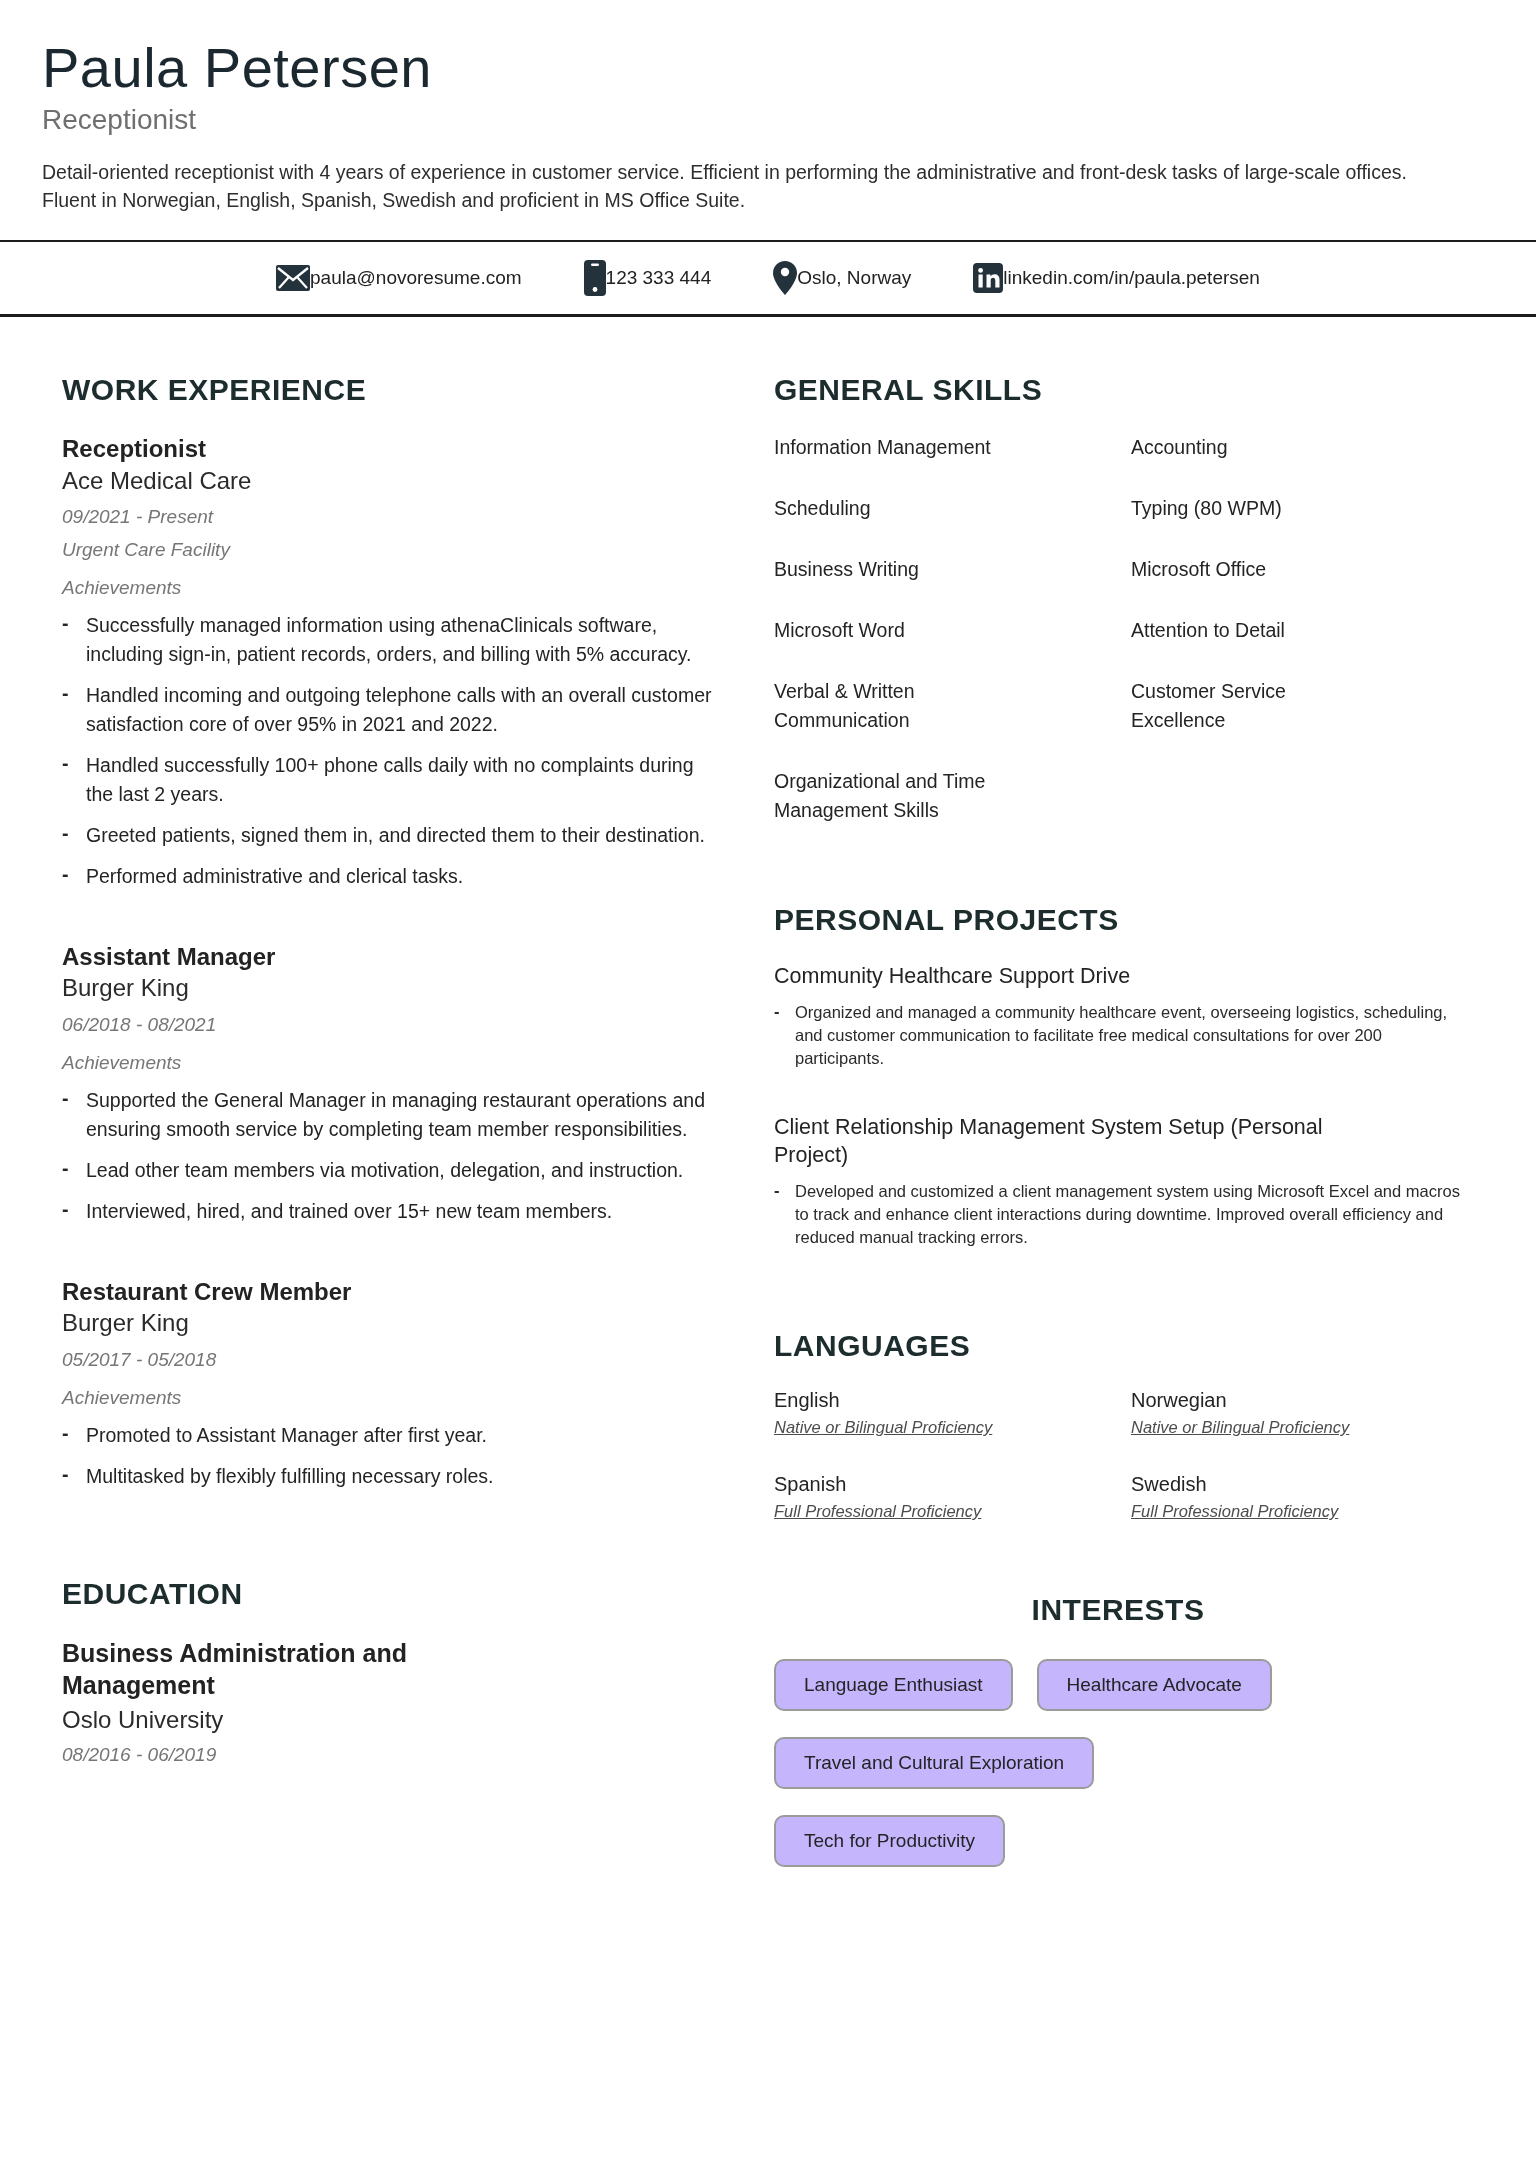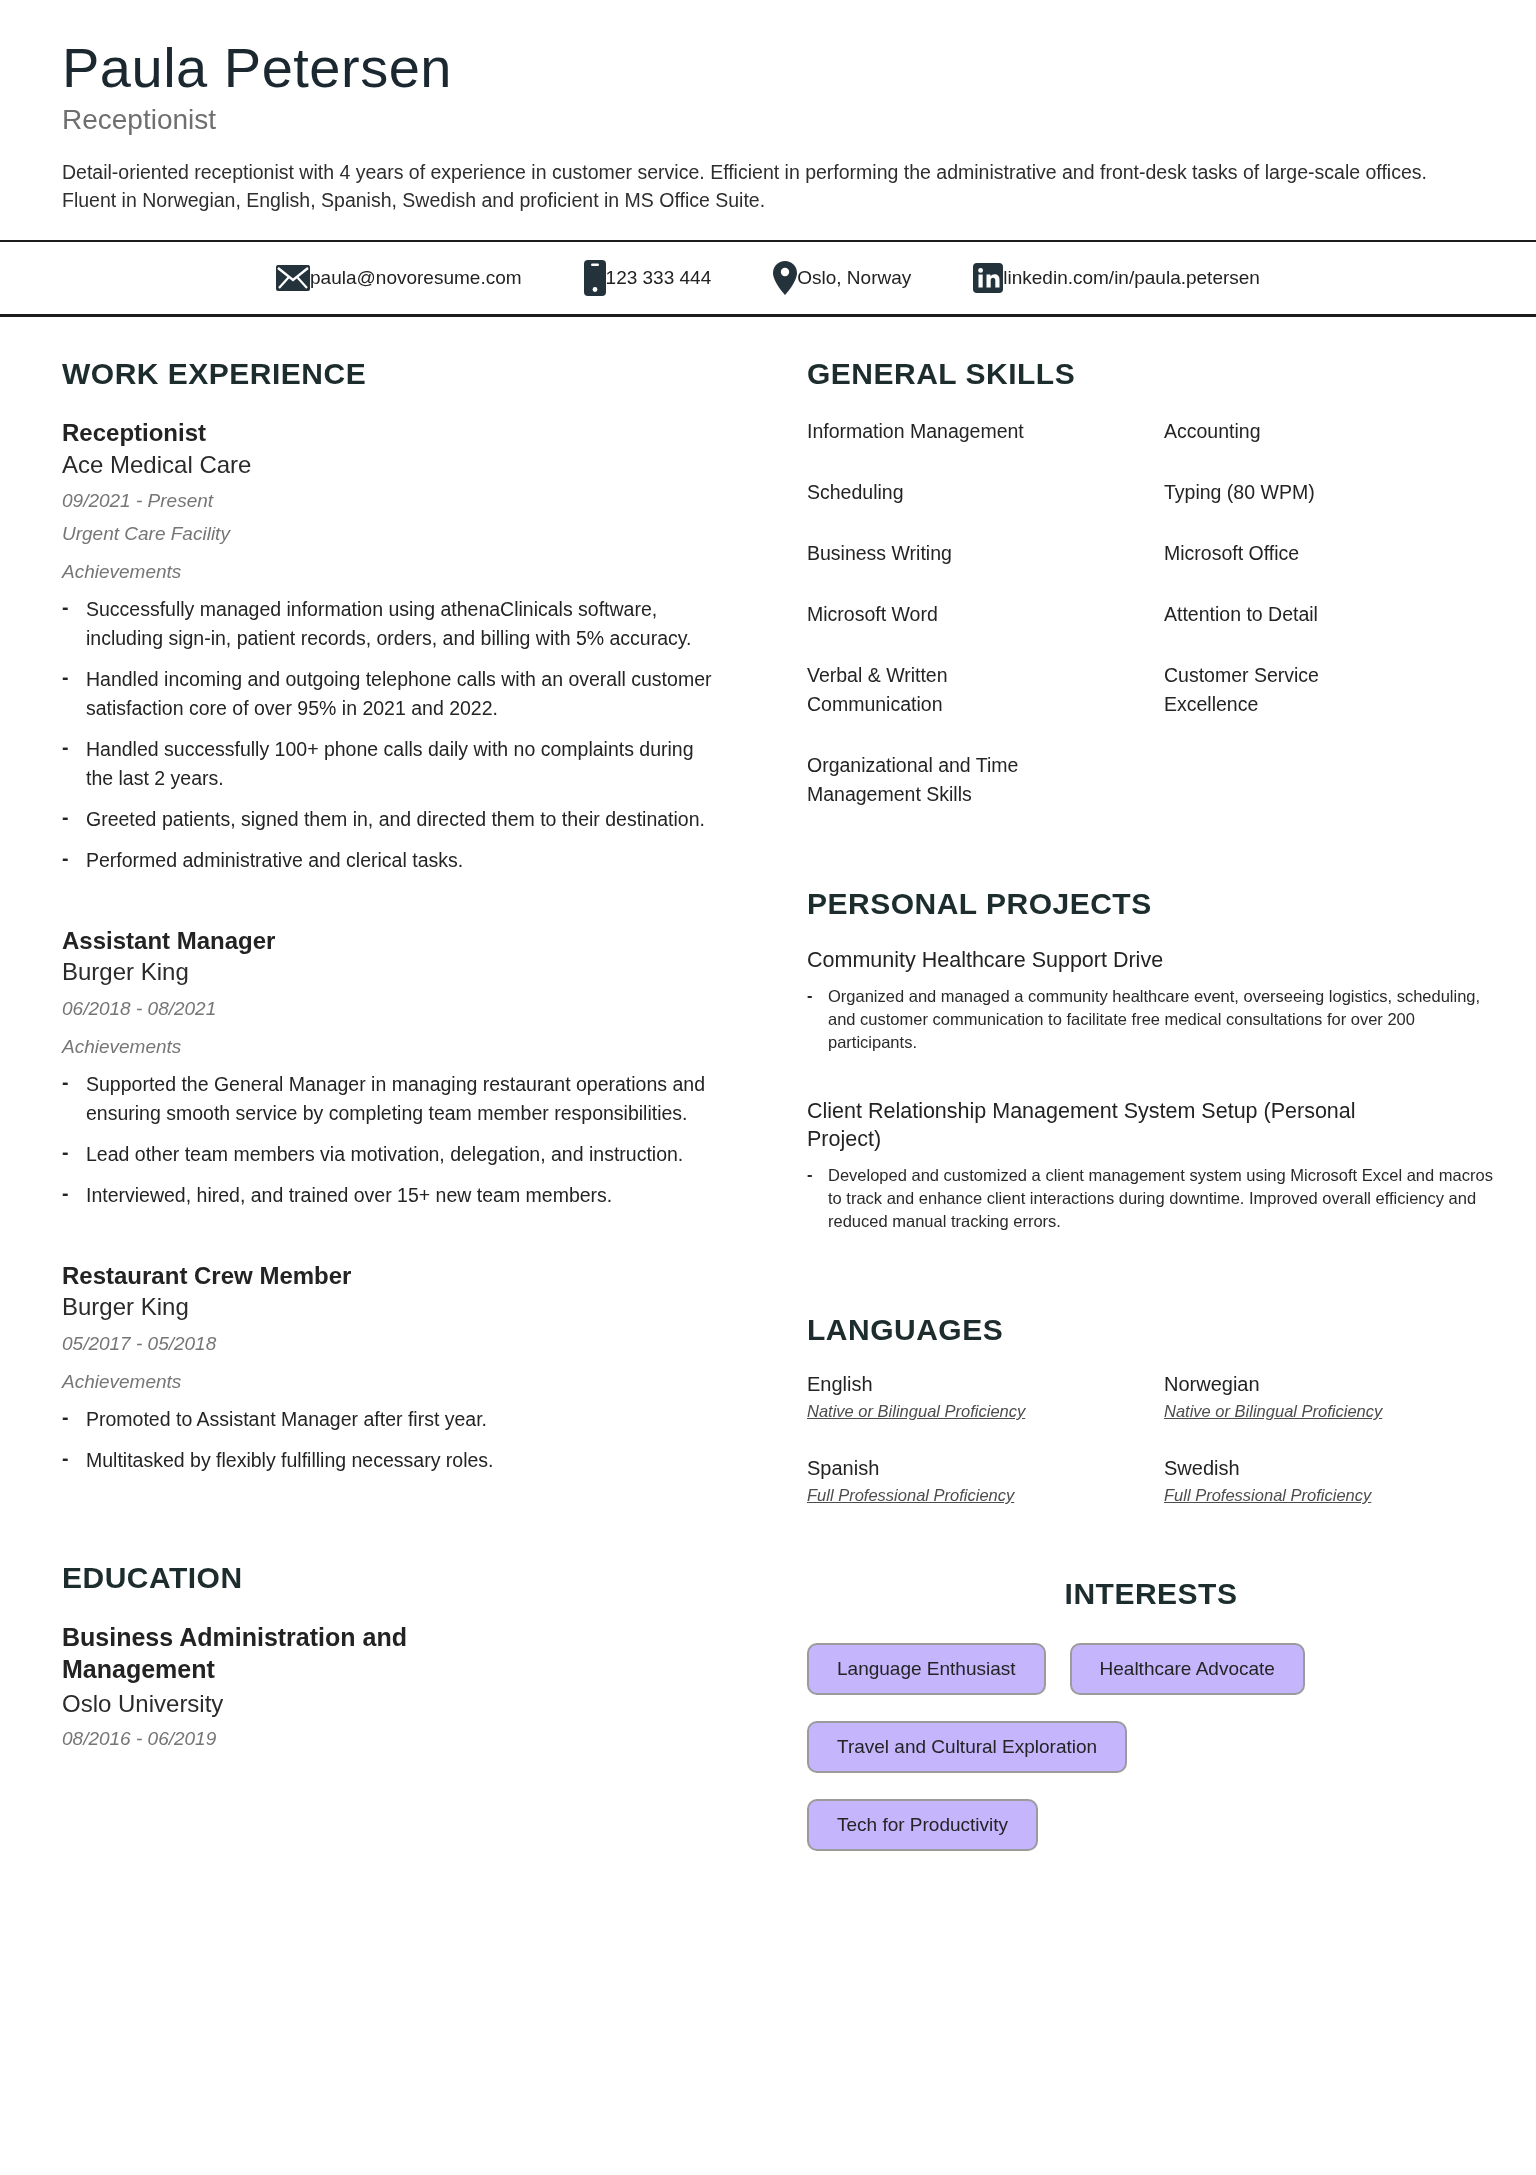--- a/index.html
+++ b/index.html
@@ -8,21 +8,21 @@
     color:#2b2b2b;
     width:1536px;
   }
   .page{
     width:1536px;
     min-height:2175px;
     box-sizing:border-box;
     padding:36px 0 60px 0;
     background:#fff;
   }
-  .inner{padding:0 62px;}
+  .inner{padding:0 42px;}
   
   h1.name{
     margin:0;
     font-size:56px;
     font-weight:400;
     color:#1b2830;
     letter-spacing:0.5px;
     line-height:1.15;
   }
   .subtitle{
@@ -47,22 +47,22 @@
     align-items:center;
     justify-content:center;
     gap:62px;
   }
   .contact-item{display:flex;align-items:center;}
   .contact-item .txt{font-size:19px;color:#222;}
   .cicon{flex:0 0 auto;display:block;}
   
   .columns{
     display:flex;
-    gap:85px;
-    margin-top:40px;
+    gap:52px;
+    margin-top:56px;
     padding:0 62px;
   }
   .col-left{width:660px;flex:0 0 660px;}
   .col-right{width:688px;flex:0 0 688px;}
   .sec-heading{
     font-size:30px;
     font-weight:700;
     color:#1d2d2e;
     letter-spacing:0.5px;
     margin:0 0 26px 0;

